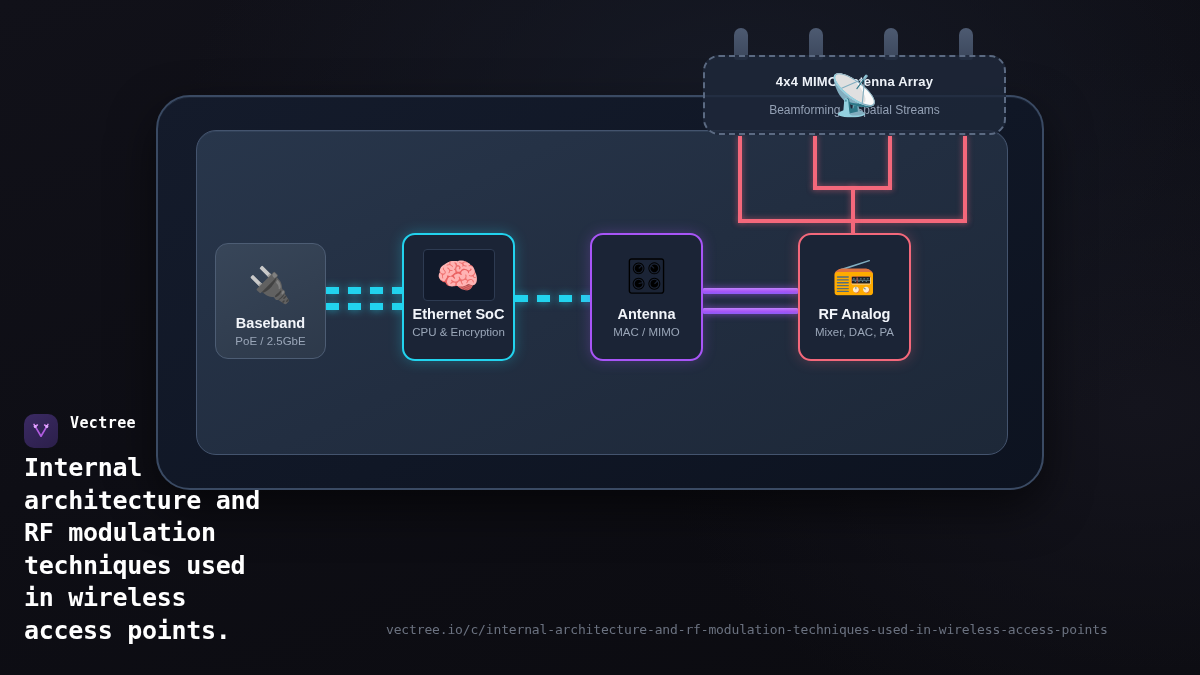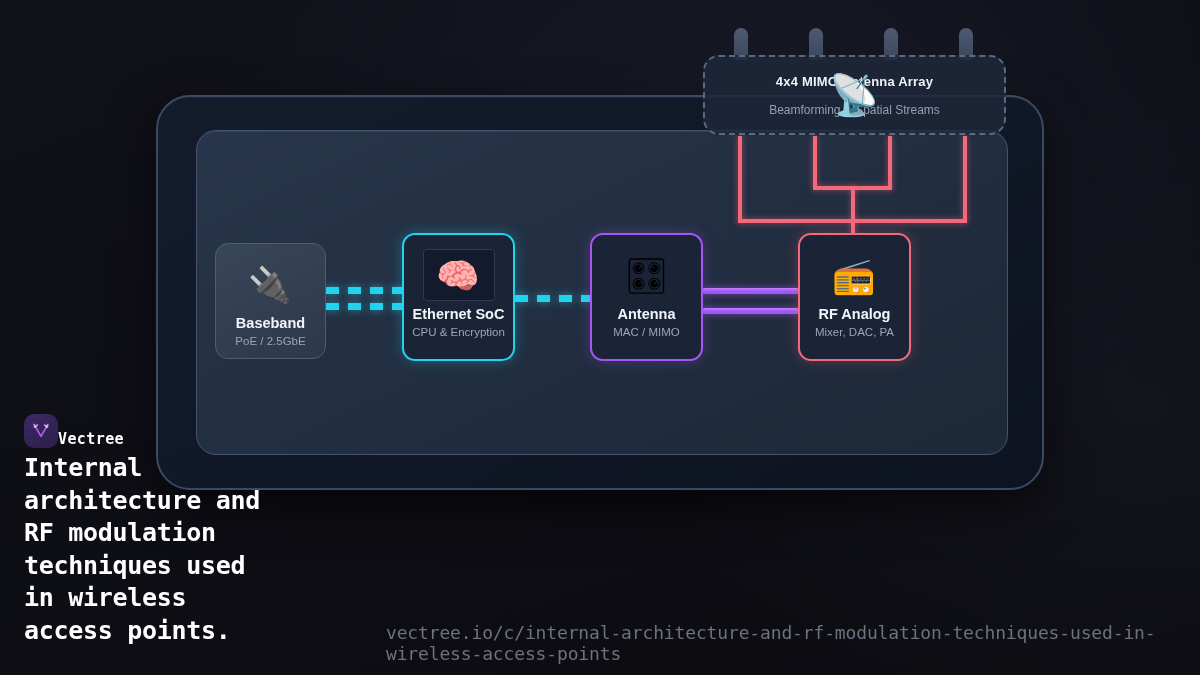--- a/index.html
+++ b/index.html
@@ -103,41 +103,41 @@
     filter:drop-shadow(0 0 4px rgba(34,211,238,.6));
   }
   .solid-purple {
     position:absolute; height:6px;
     background:linear-gradient(180deg,#c084fc 0%,#a855f7 55%,#8b5cf6 100%);
     box-shadow:0 0 7px rgba(168,85,247,.65);
     border-radius:1px;
   }
 
   
-  #brand { position:absolute; left:24px; top:414px; display:flex; align-items:flex-end; }
+  #brand { position:absolute; left:24px; top:414px; display:flex; align-items:flex-start; gap:12px; }
   #logo {
     width:34px; height:34px; border-radius:10px;
     background:linear-gradient(145deg,#3b2a63 0%,#2b1f4a 100%);
     display:flex; align-items:center; justify-content:center;
   }
   #brand .name {
     font-family:"DejaVu Sans Mono", monospace;
     font-size:15px; font-weight:bold; color:#ffffff; letter-spacing:.4px;
   }
   #headline {
     position:absolute; left:24px; top:452px; width:400px;
     font-family:"DejaVu Sans Mono", monospace;
     font-size:25px; font-weight:bold; line-height:32.5px;
     color:#ffffff; letter-spacing:-.3px;
     white-space:pre-line;
   }
   #url {
     position:absolute; left:386px; top:622px;
     font-family:"DejaVu Sans Mono", monospace;
-    font-size:18px; color:#6b7280; letter-spacing:-.15px;
+    font-size:13px; color:#6b7280; letter-spacing:-.15px;
   }
 </style>
 </head>
 <body>
 
 <div id="stage">
 
   <div id="chassis"></div>
   <div id="pcb"></div>
 

